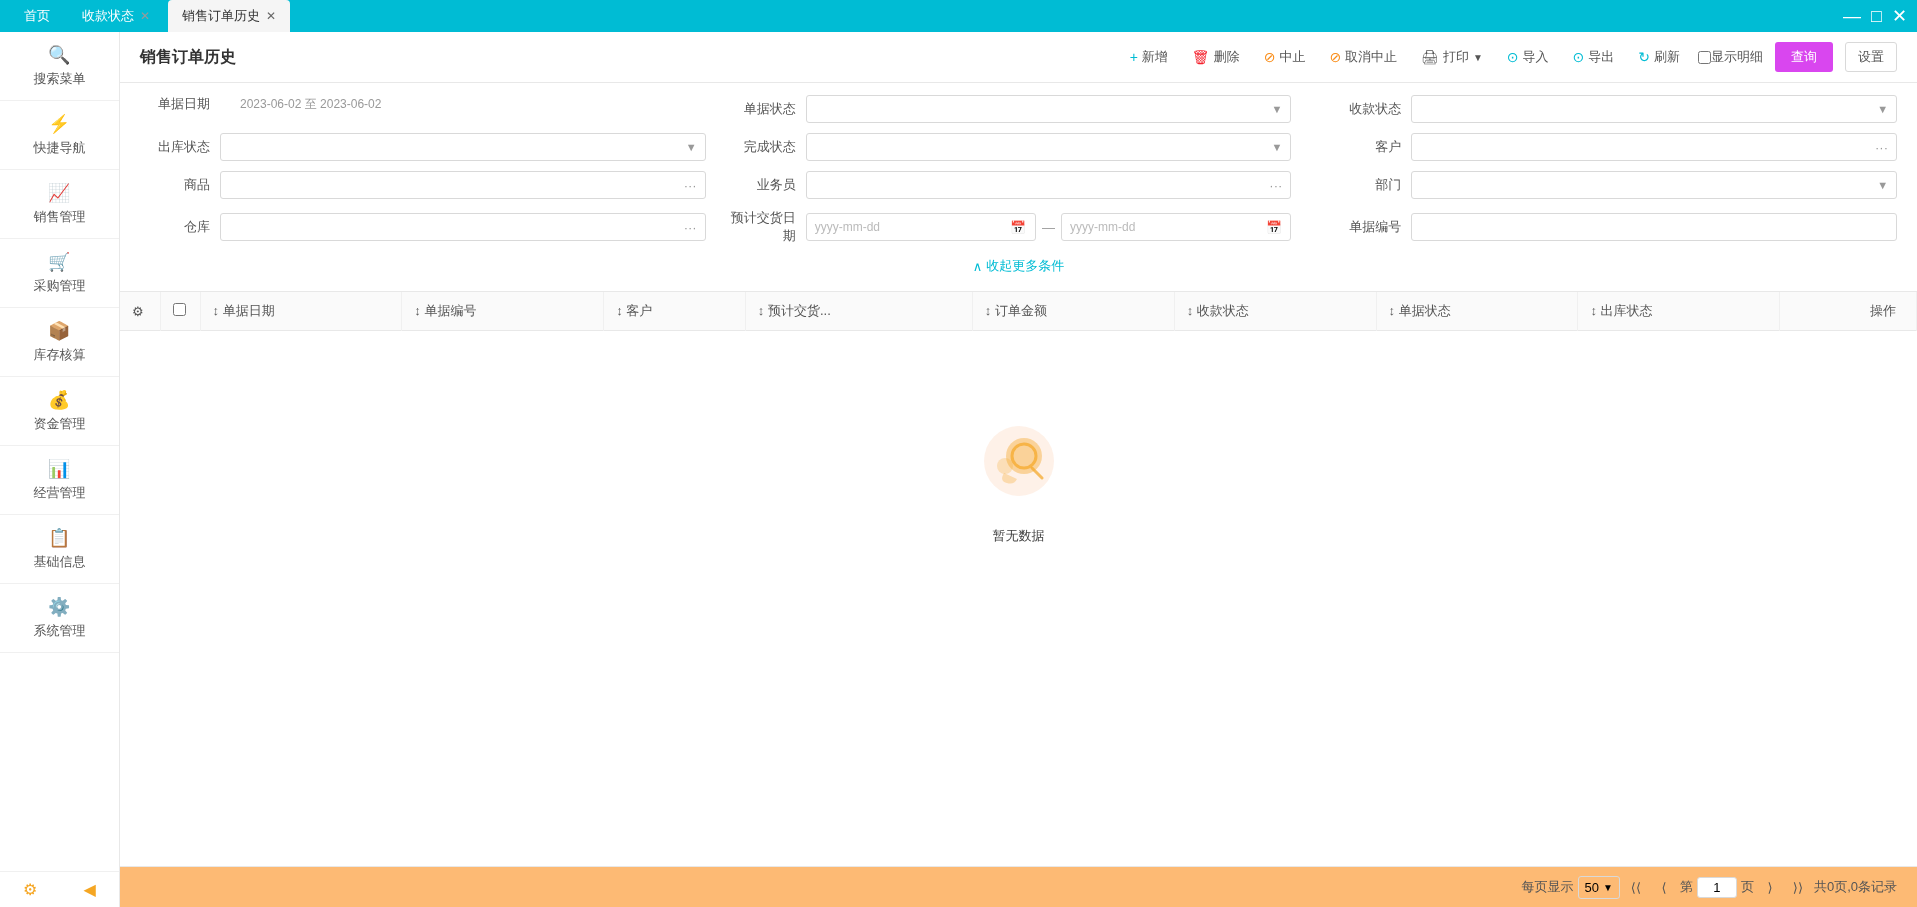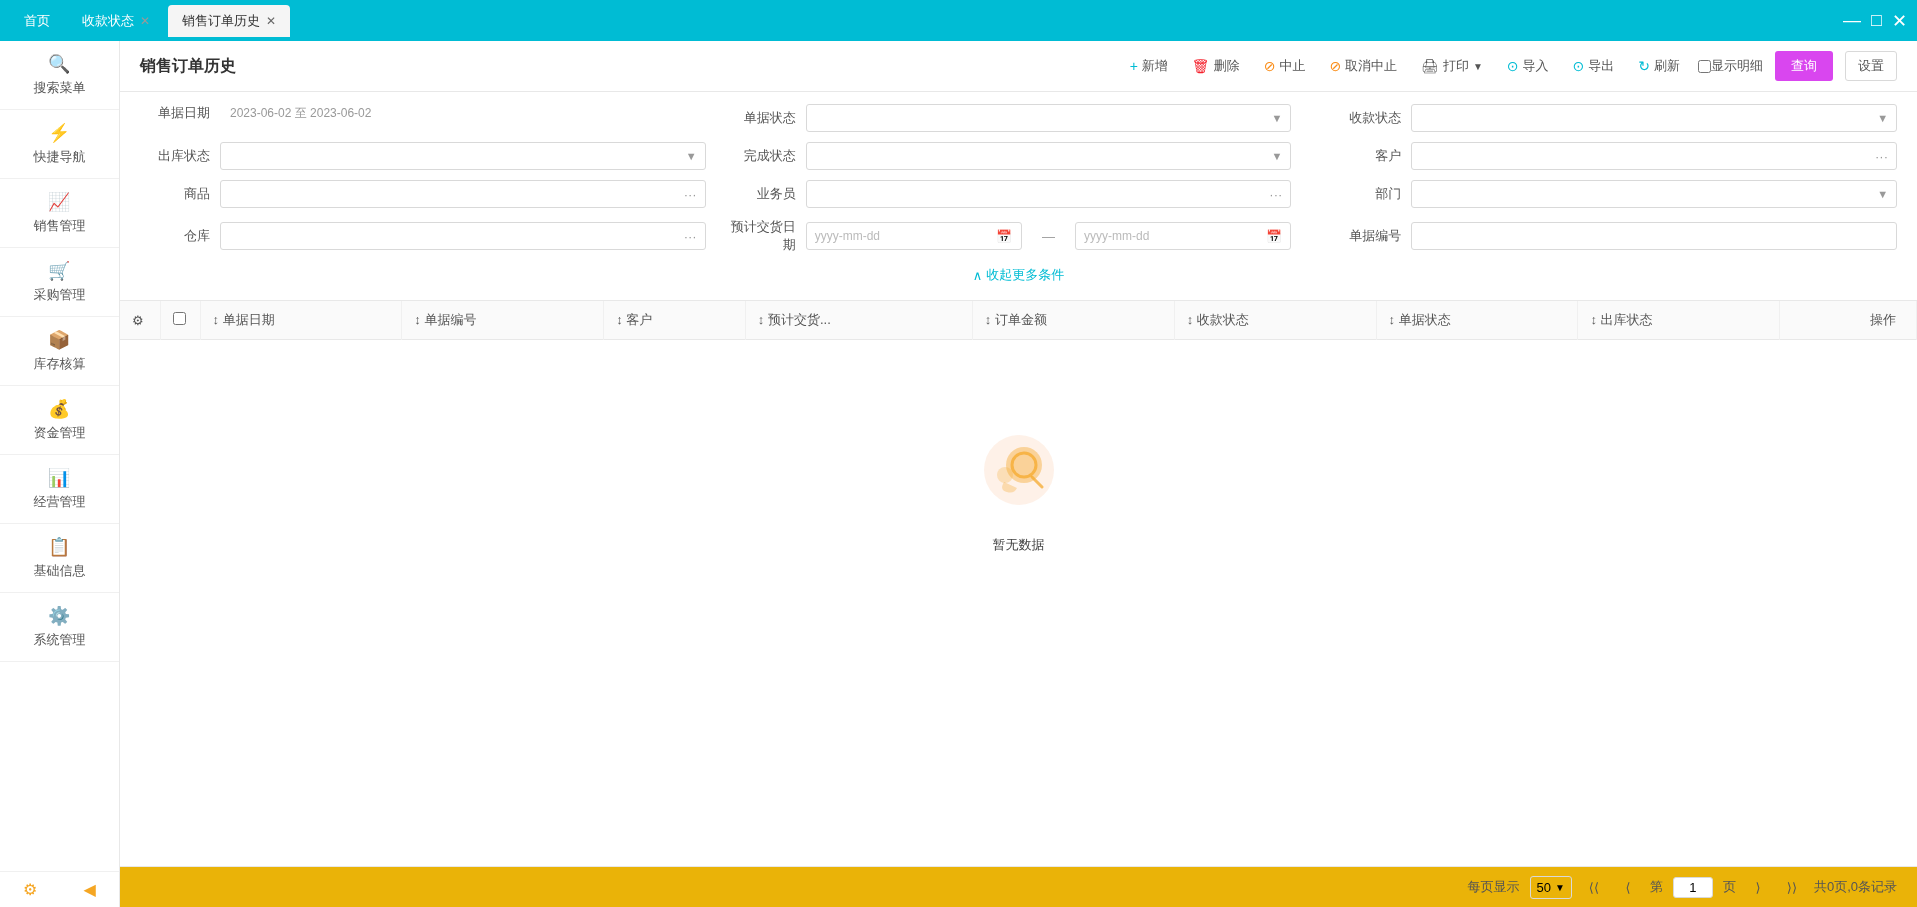--- a/index.html
+++ b/index.html
@@ -1,20 +1,20 @@
 <!DOCTYPE html>
 <html><head>
   <meta charset="utf-8">
   <style>
     * { box-sizing: border-box; margin: 0; padding: 0; font-family: 'Microsoft YaHei', sans-serif; font-size: 13px; }
     body { display: flex; flex-direction: column; height: 907px; width: 1917px; overflow: hidden; background: #f5f5f5; }
 
     
     .top-bar {
-      height: 41px;
+      height: 32px;
       background: #00bcd4;
       display: flex;
       align-items: center;
       padding: 0 10px;
       gap: 4px;
       color: white;
       flex-shrink: 0;
     }
     .top-bar-tab {
       height: 32px;
@@ -225,21 +225,21 @@
       justify-content: flex-end;
       cursor: pointer;
       background: white;
       color: #999;
       min-height: 28px;
     }
     .filter-input-dots .dots { color: #999; }
     .filter-date-range {
       display: flex;
       align-items: center;
-      gap: 20px;
+      gap: 6px;
       width: 100%;
       border-radius: 13px;
     }
     .filter-date-input {
       border: 1px solid #d9d9d9;
       border-radius: 3px;
       padding: 4px 8px;
       flex: 1;
       display: flex;
       align-items: center;
@@ -310,27 +310,27 @@
       font-size: 14px;
     }
     .empty-icon {
       width: 100px;
       height: 100px;
       margin-bottom: 16px;
     }
 
     
     .pagination {
-      background: #eab308;
+      background: #fdba74;
       border-top: 1px solid #e8e8e8;
       padding: 8px 20px;
       display: flex;
       align-items: center;
       justify-content: flex-end;
-      gap: 10px;
+      gap: 4px;
       flex-shrink: 0;
     }
     .pagination-label { color: #555; }
     .pagination-select {
       border: 1px solid #d9d9d9;
       border-radius: 3px;
       padding: 3px 6px;
       display: flex;
       align-items: center;
       gap: 4px;
@@ -469,21 +469,21 @@
         <button class="query-btn">查询</button>
         <button class="settings-btn">设置</button>
       </div>
     </div>
 
     <div class="filter-area">
 
       <div style="display:flex; align-items:flex-start; margin-bottom:10px;">
         <div style="display:flex; align-items:center; flex:1; min-width:0;">
           <span class="filter-label">单据日期</span>
-          <div style="margin-left:10px; color:#999; font-size:12px;">2023-06-02 至 2023-06-02</div>
+          <div style="margin-left:20px; color:#999; font-size:12px;">2023-06-02 至 2023-06-02</div>
         </div>
 
         <div style="display:flex; align-items:center; flex:1; padding:0 20px;">
           <span class="filter-label">单据状态</span>
           <div class="filter-select">
             <span></span>
             <span class="arrow">▼</span>
           </div>
         </div>
 

